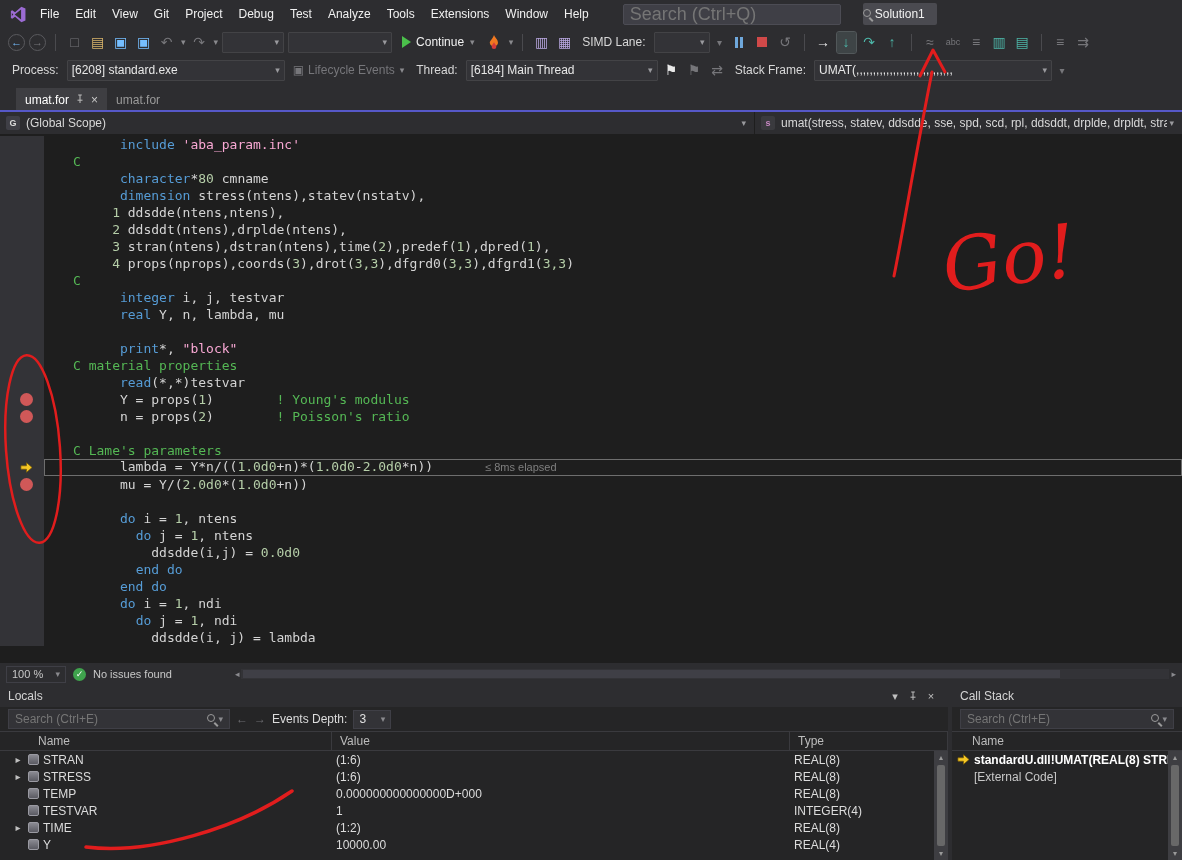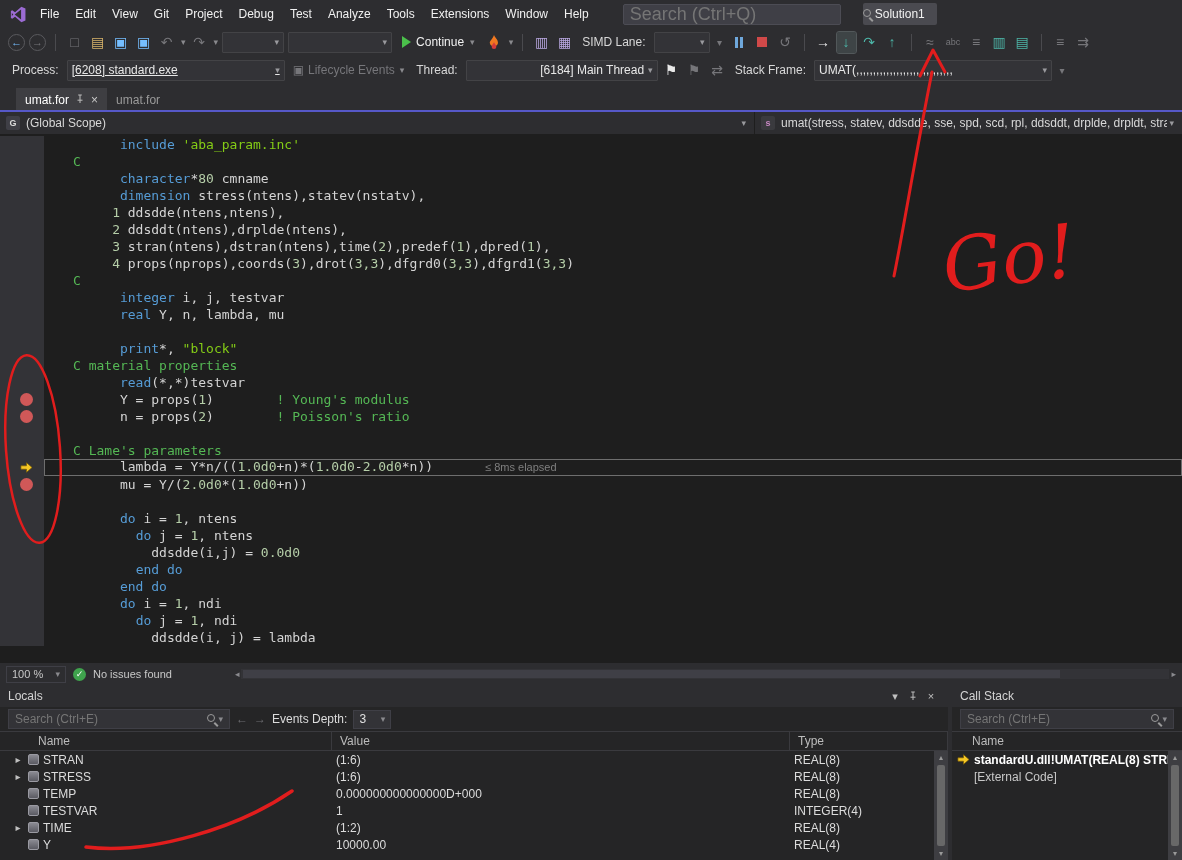--- a/index.html
+++ b/index.html
@@ -57,21 +57,21 @@
   .nav-text{color:#d8d8d8;flex:1;overflow:hidden;white-space:nowrap}
   .nav-chev{font-size:9px;color:#9a9a9e;padding:0 2px;flex:none}
 
   
   .editor{flex:1;background:#1e1e1e;font-family:"DejaVu Sans Mono",monospace;font-size:13px;overflow:hidden;padding-top:1px}
   .cl{display:flex;height:17px;white-space:pre}
   .glyph{width:44px;flex:none;background:#333337;display:flex;align-items:center;padding-left:20px}
   .bpdot{width:13px;height:13px;border-radius:50%;background:#d05858}
   .ct{flex:1;padding-left:29px;line-height:17px;overflow:hidden}
   .cl.cur .ct{border:1px solid #6e6e6e;padding-left:28px;line-height:14px;background:#1e1e1e}
-  .tk-p{color:#d4d4d4}.tk-k{color:#569cd6}.tk-s{color:#84cc16}.tk-c{color:#55b855}.tk-n{color:#b5cea8}
+  .tk-p{color:#d4d4d4}.tk-k{color:#569cd6}.tk-s{color:#f9a8d4}.tk-c{color:#55b855}.tk-n{color:#b5cea8}
   .perftip{color:#7f7f7f;font-family:"Liberation Sans",sans-serif;font-size:11px;margin-left:52px}
 
   
   .estatus{height:22px;background:#2d2d30;display:flex;align-items:center;font-size:11px;gap:7px;padding:0 6px;flex:none}
   .zoom{width:60px;height:17px;display:flex;align-items:center;justify-content:space-between;
     padding:0 5px;border:1px solid #3f3f46;background:#2d2d30;color:#c8c8c8}
   .okcheck{width:13px;height:13px;border-radius:50%;background:#3fa34d;color:#fff;font-size:9px;
     display:flex;align-items:center;justify-content:center;flex:none}
   .hscroll{flex:1;height:12px;display:flex;align-items:center;margin-left:56px;gap:2px}
   .hscroll .track{flex:1;height:10px;background:#333337;position:relative}
@@ -209,31 +209,31 @@
       <span class="ticon dim">≡</span>
       <span class="ticon teal">▥</span>
       <span class="ticon teal">▤</span>
       <div class="tsep"></div>
       <span class="ticon dim">≡</span>
       <span class="ticon dim">⇉</span>
     </div>
 
   <div class="toolbar" id="tb-debug">
       <span class="tlabel">Process:</span>
-      <div class="combo" style="width: 218px; text-decoration: underline;">
+      <div class="combo" style="width: 218px;">
         <span class="cval">[6208] standard.exe</span>
         <span class="cchev">▾</span>
       </div>
       <span class="lifecycle">
         <span>▣</span>
         <span>Lifecycle Events</span>
         <span class="dd">▾</span>
       </span>
       <span class="tlabel">Thread:</span>
-      <div class="combo" style="width: 192px; text-align: right;">
+      <div class="combo" style="width: 192px;">
         <span class="cval">[6184] Main Thread</span>
         <span class="cchev">▾</span>
       </div>
       <span class="ticon white">⚑</span>
       <span class="ticon dim">⚑</span>
       <span class="ticon dim">⇄</span>
       <span class="tlabel">Stack Frame:</span>
       <div class="combo" style="width: 238px;">
         <span class="cval">UMAT(,,,,,,,,,,,,,,,,,,,,,,,,,,,,,</span>
         <span class="cchev">▾</span>

